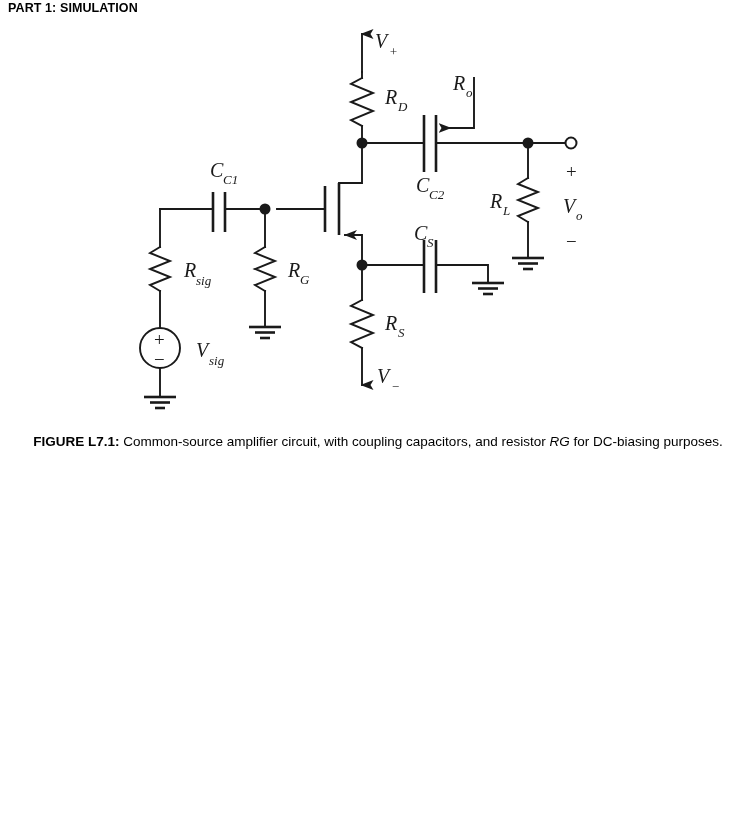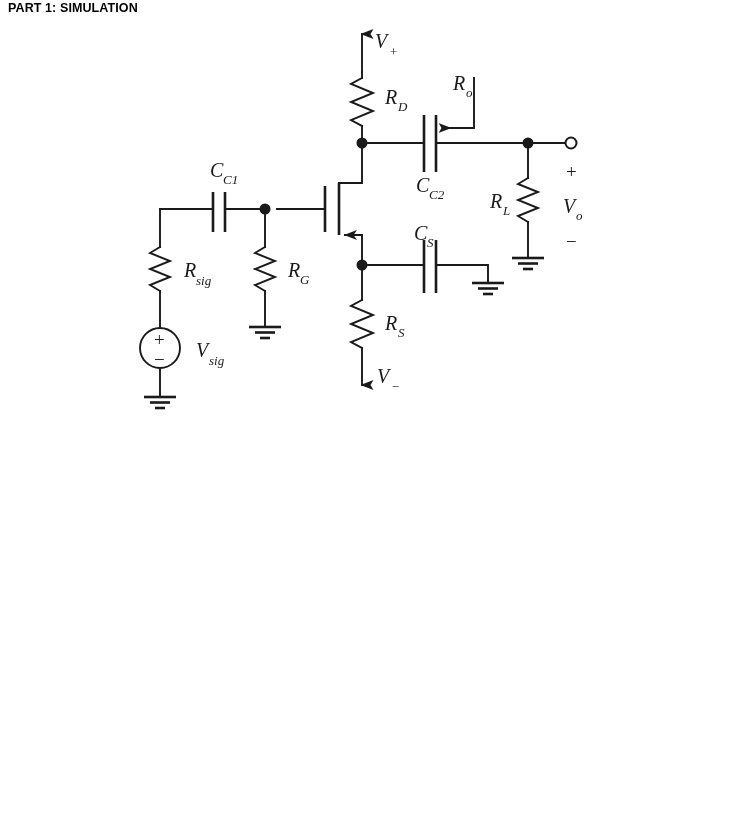--- a/index.html
+++ b/index.html
@@ -263,14 +263,17 @@
     </g>
 
     <g>
       <line class="thickline" x1="144" y1="397" x2="176" y2="397"></line>
       <line class="thickline" x1="150" y1="402.5" x2="170" y2="402.5"></line>
       <line class="thickline" x1="155" y1="408" x2="165" y2="408"></line>
     </g>
 
   </svg>
 
+  <div class="caption">
+    <b>FIGURE L7.1:</b><span> Common-source amplifier circuit, with coupling capacitors, and resistor </span><i>RG</i><span> for DC-biasing purposes.</span>
+  </div>
 
 </div>
 
 </body></html>

